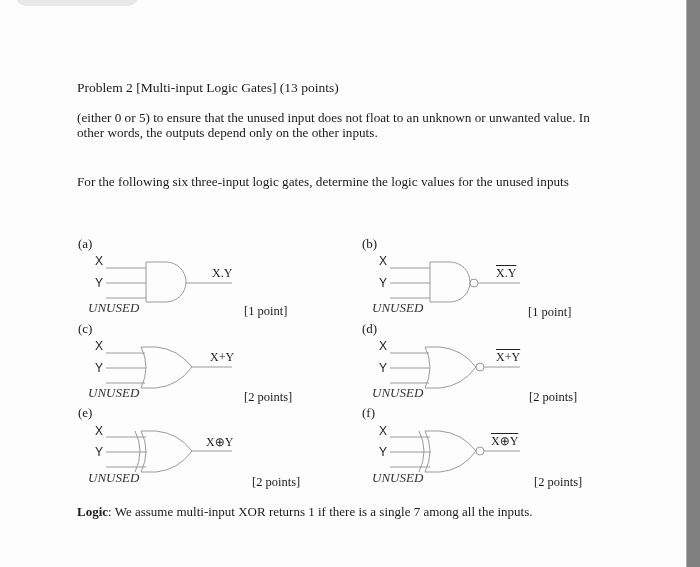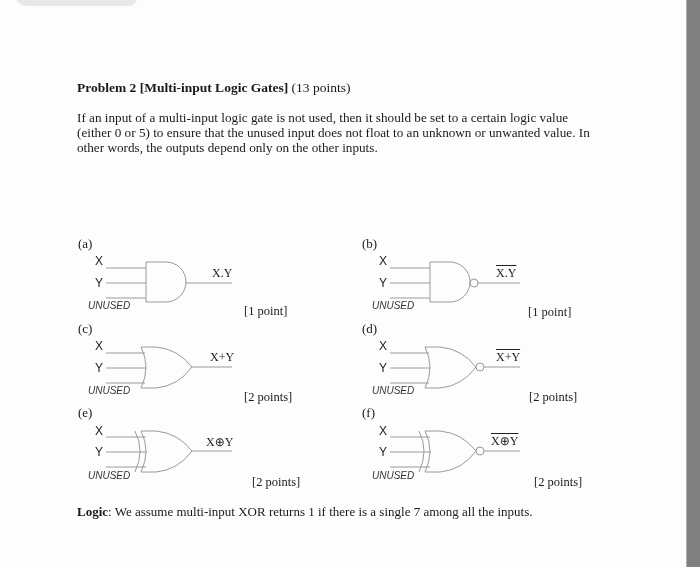--- a/index.html
+++ b/index.html
@@ -4,50 +4,50 @@
 <style>
   html, body { margin:0; padding:0; }
   body { width:700px; height:567px; background:#fdfdfd; position:relative; overflow:hidden;
          font-family:"Liberation Serif", serif; color:#1a1a1a; }
   .top-tab { position:absolute; left:16px; top:-10px; width:122px; height:16px; background:#e8e8e8;
              border-radius:0 0 10px 10px; }
   .scrollbar { position:absolute; left:686px; top:0; width:14px; height:567px; background:#808080;
                border-left:1px solid #b0b0b0; }
   .txt { position:absolute; font-size:13.2px; line-height:15px; white-space:nowrap; }
   .title { left:77px; top:80px; font-size:13.5px; }
-  .title b { font-weight:bold; }
+  .title b { font-weight:normal; }
   .para1 { left:77px; top:110px; }
   .para2 { left:77px; top:174px; }
   .para div, .para span { display:block; }
   .lbl { position:absolute; font-size:13px; }
   .pts { position:absolute; font-size:12.5px; }
   .inlbl { position:absolute; font-family:"Liberation Sans", sans-serif; font-size:12px; color:#222; }
-  .unused { position:absolute; font-family:Liberation Sans, sans-serif; font-size:10px; font-style:italic; color:#333; }
+  .unused { position:absolute; font-family:Liberation Serif, serif; font-size:13px; font-style:italic; color:#333; }
   .outlbl { position:absolute; font-family:Liberation Serif, serif; font-size:12px; color:#222; }
   .over { text-decoration:overline; }
   svg.gates { position:absolute; left:0; top:0; }
   .note { left:77px; top:504px; font-size:13px; }
 </style>
 </head>
 <body>
 
 <div class="top-tab"></div>
 <div class="scrollbar"></div>
 
 <div class="txt title">
   <b>Problem 2 [Multi-input Logic Gates]</b><span> (13 points)</span>
 </div>
 
 <div class="txt para para1">
-  <span>If an input of a multi-input logic gate is not used, then it should be set to a certain logic value</span>
   <span>(either 0 or 5) to ensure that the unused input does not float to an unknown or unwanted value. In</span>
   <span>other words, the outputs depend only on the other inputs.</span>
 </div>
 
 <div class="txt para para2">
+  <span>For the following six three-input logic gates, determine the logic values for the unused inputs</span>
 </div>
 
 <svg class="gates" width="700" height="567">
   <g fill="none" stroke="#9a9a9a" stroke-width="1">
 
     <g>
       <line x1="106" y1="268" x2="146" y2="268"></line>
         <line x1="106" y1="283" x2="146" y2="283"></line>
         <line x1="106" y1="298" x2="146" y2="298"></line>
       <path d="M146 262 L166 262 A20 20 0 0 1 166 302 L146 302 Z"></path>

